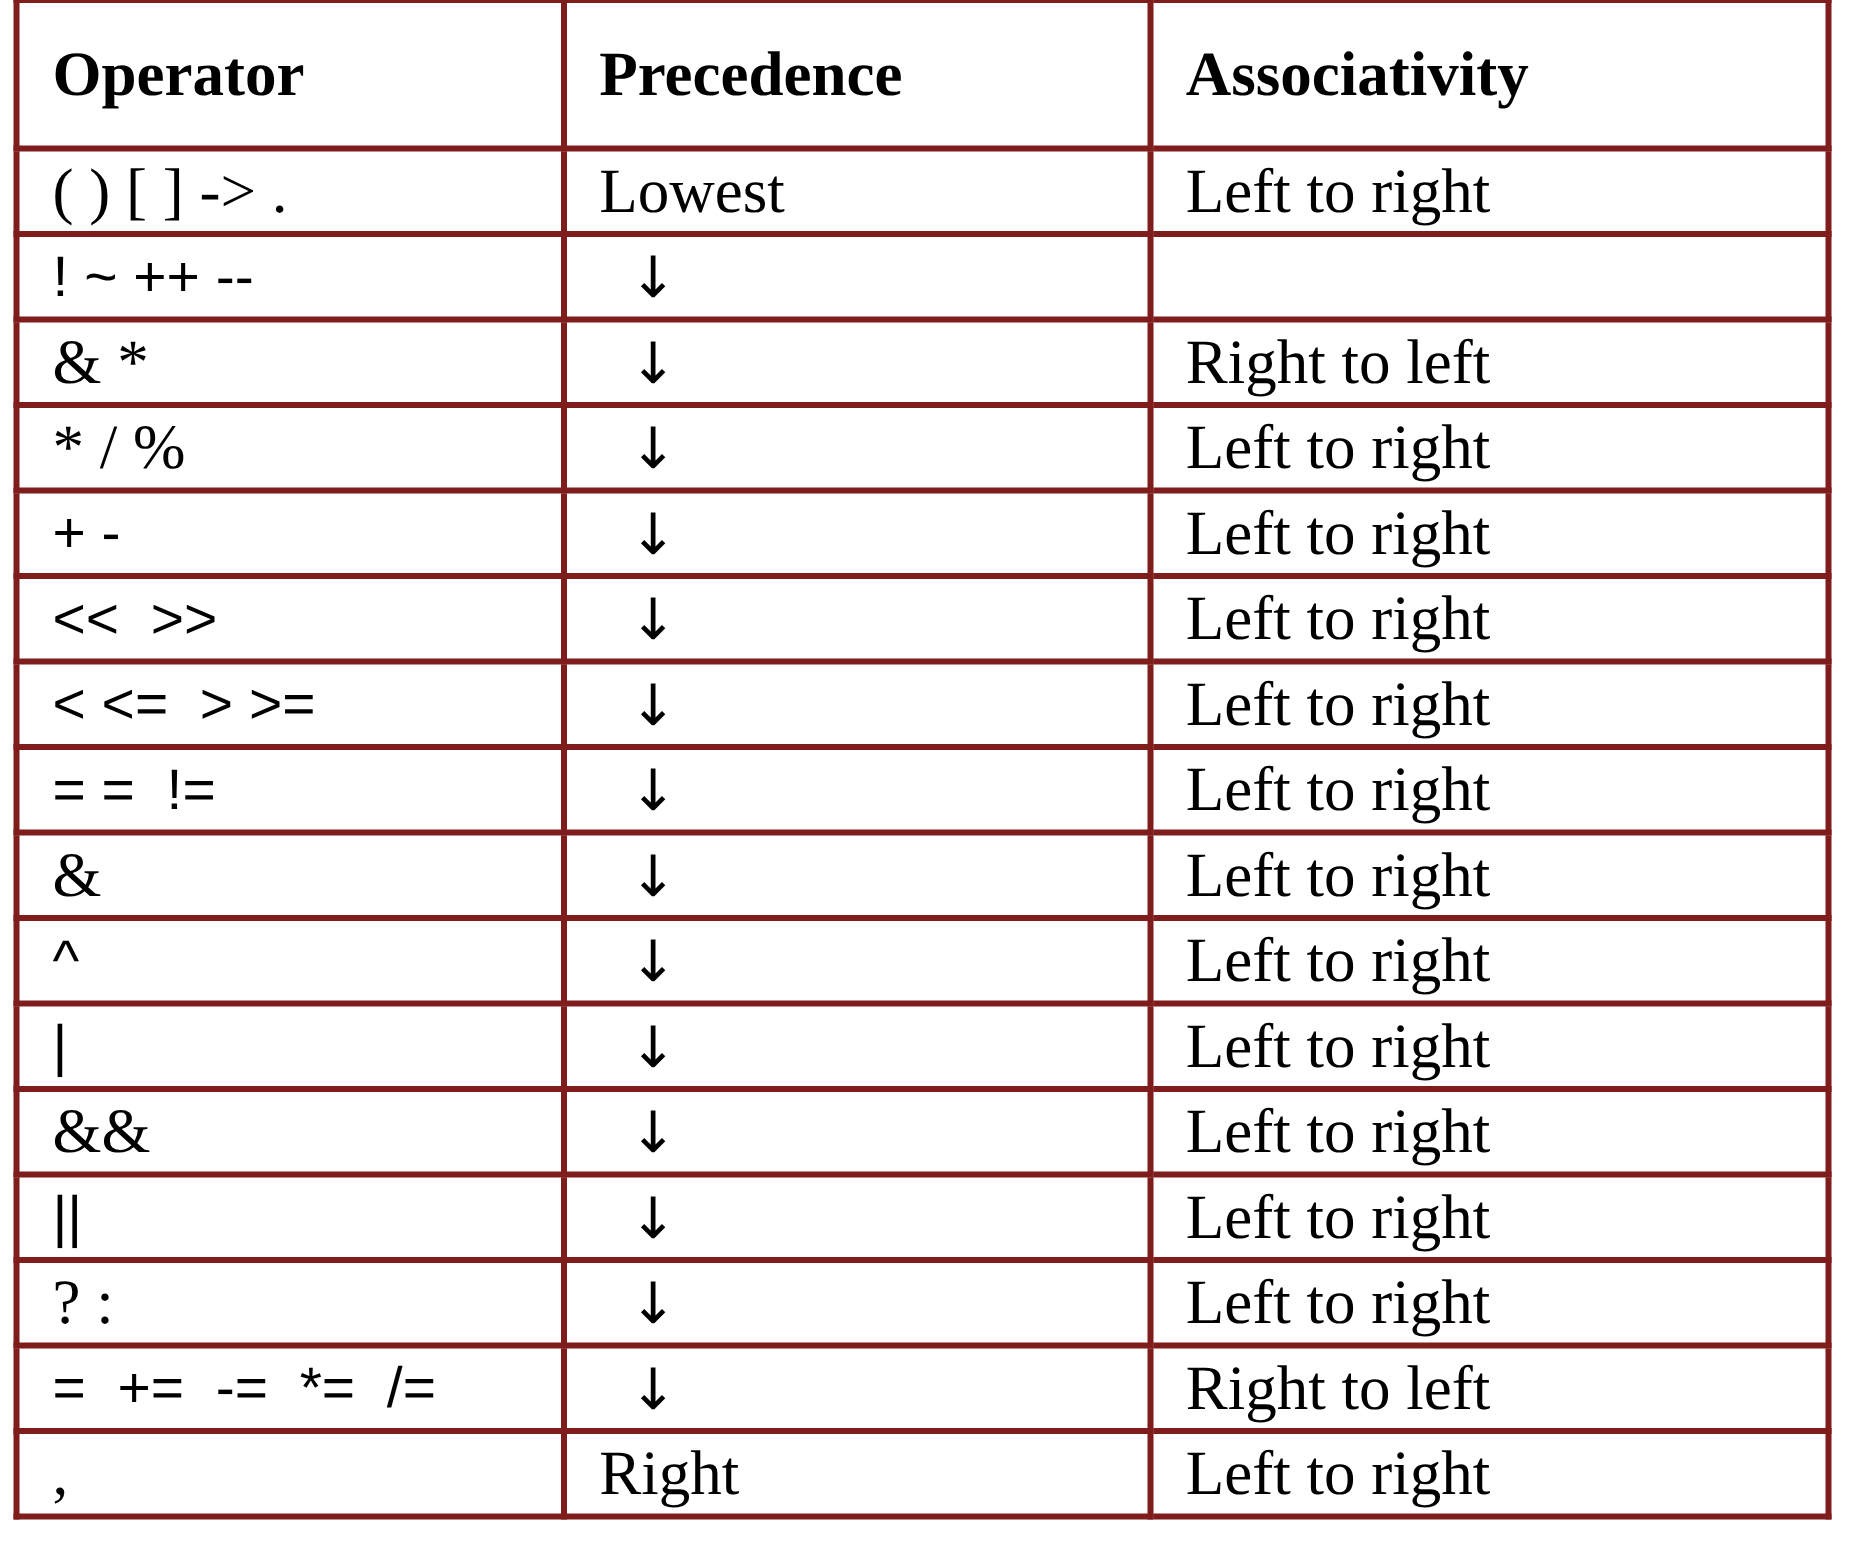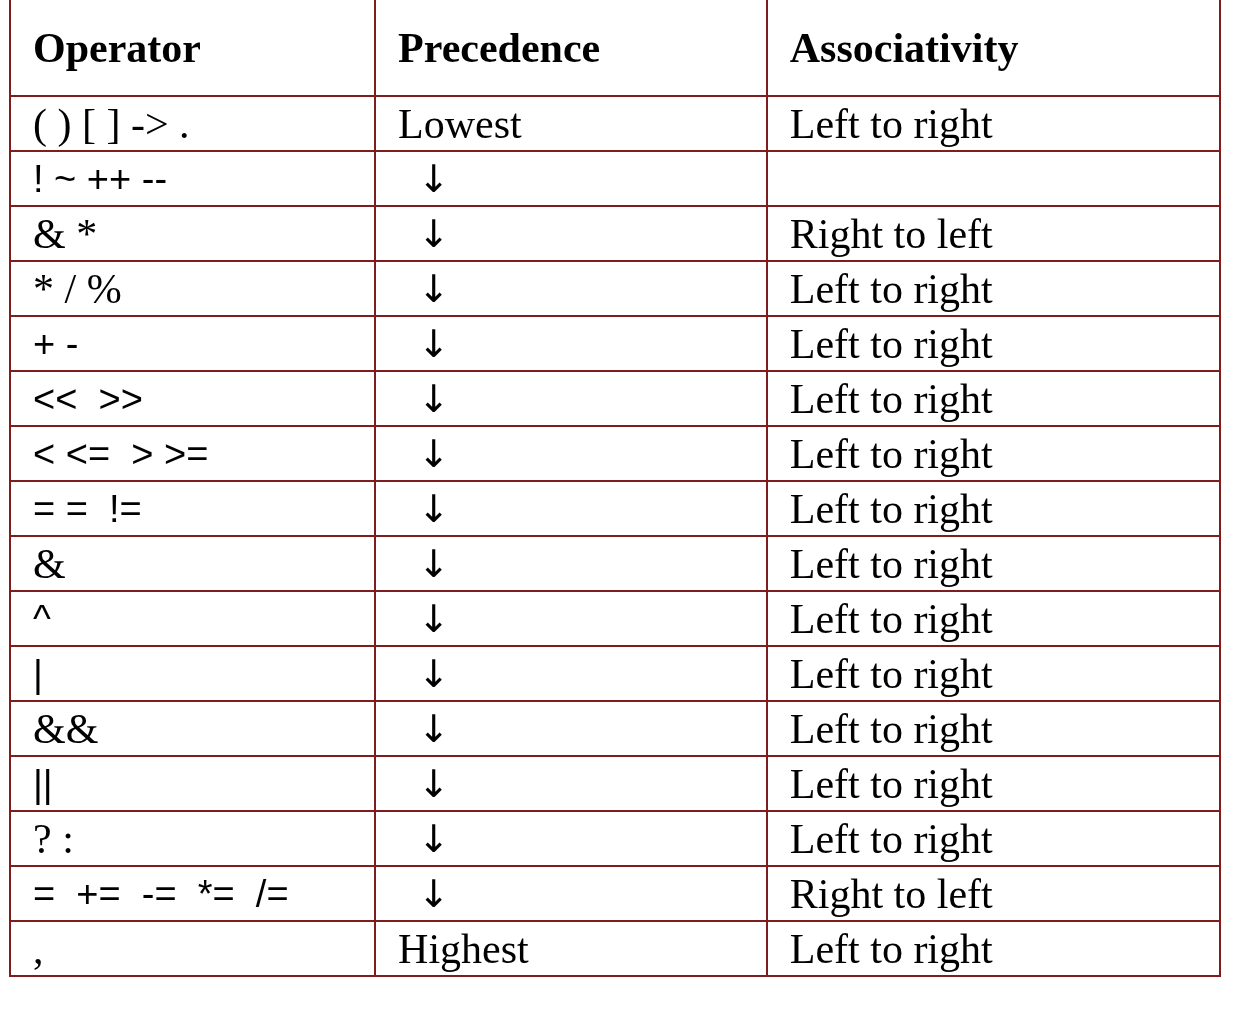--- a/index.html
+++ b/index.html
@@ -4,21 +4,21 @@
 <style>
   html, body { margin:0; padding:0; background:#ffffff; }
   body { width:1238px; height:1036px; position:relative; overflow:hidden; }
   table {
     position:absolute; left:9px; top:-2px;
     border-collapse:collapse;
     table-layout:fixed;
     width:1212px;
   }
   td, th {
-    border:2px solid #7f1d1d;
+    border:4px solid #7f1d1d;
     padding:0 0 0 22px;
     text-align:left;
     vertical-align:middle;
     color:#000;
     white-space:pre;
     overflow:hidden;
   }
   th {
     height:95px;
     font-family:"Liberation Serif", serif;
@@ -121,17 +121,17 @@
       <td class="arrow">↓</td>
       <td class="serif">Left to right</td>
     </tr>
     <tr>
       <td class="sans">=  +=  -=  *=  /=</td>
       <td class="arrow">↓</td>
       <td class="serif">Right to left</td>
     </tr>
     <tr>
       <td class="serif">,</td>
-      <td class="serif">Highest</td>
+      <td class="serif">Right</td>
       <td class="serif">Left to right</td>
     </tr>
   </tbody>
 </table>
 
 </body></html>

